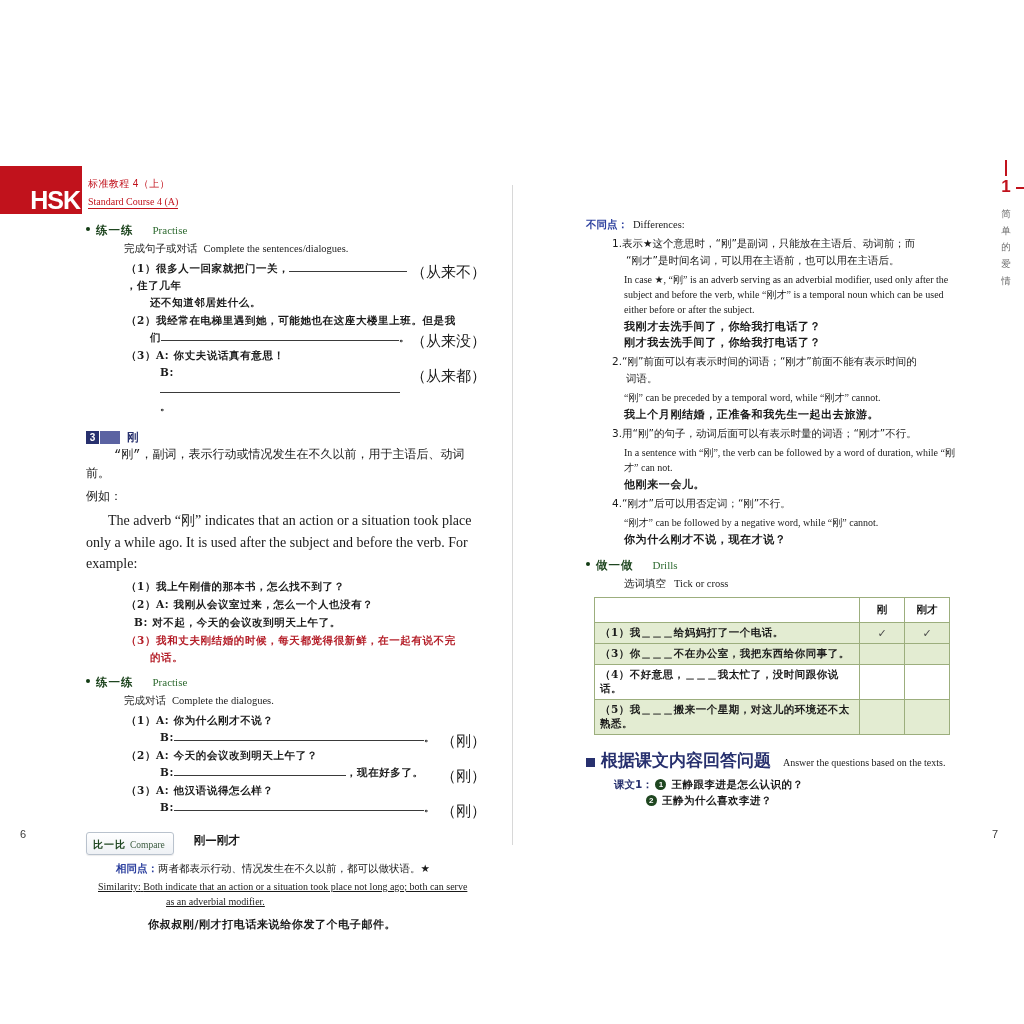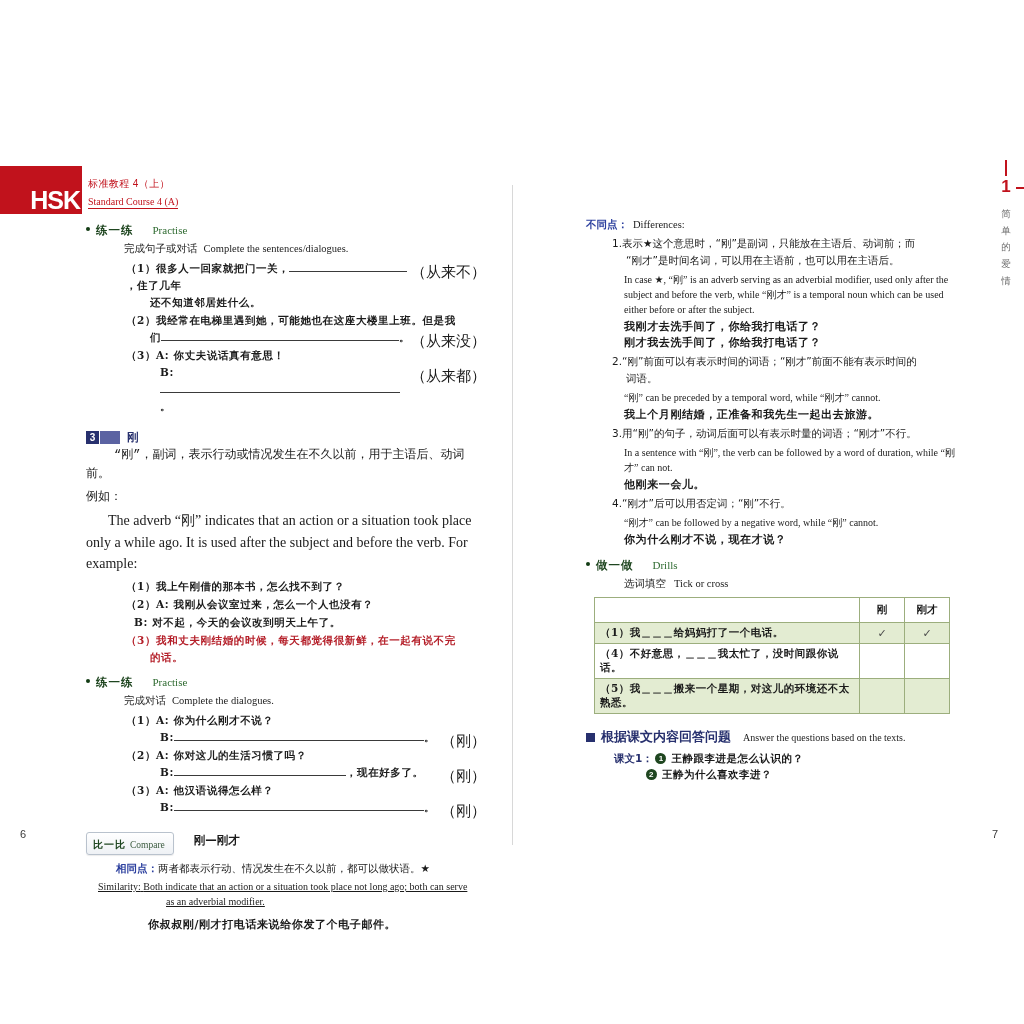--- a/index.html
+++ b/index.html
@@ -103,21 +103,21 @@
   table.tick th{background:#ffffff;font-family:"DejaVu Sans", sans-serif;font-weight:bold;font-size:10.5px;text-align:center;width:34px;}
   table.tick td.q{font-family:"DejaVu Serif", serif;font-weight:bold;letter-spacing:.5px;}
   table.tick td.m{text-align:center;width:34px;font-size:11px;color:#4a4a4a;}
   table.tick tr.shade td{background:#e3ecd2;}
   table.tick tr.plain td{background:#ffffff;}
   table.tick tr.hdr th,table.tick tr.hdr td{background:#ffffff;height:18px;}
 
   
   .sq-head{margin-top:14px;font-size:11px;}
   .sq-head .sq{display:inline-block;width:9px;height:9px;background:#27306e;margin-right:6px;vertical-align:-1px;}
-  .sq-head .c{font-family:"DejaVu Sans", sans-serif;font-weight:bold;color:#27306e;font-size:13px;}
+  .sq-head .c{font-family:"DejaVu Sans", sans-serif;font-weight:bold;color:#27306e;font-size:17px;}
   .sq-head .e{margin-left:12px;font-size:10px;color:#1b1b1b;}
   .tx-row{margin:6px 0 0 28px;font-size:10.5px;}
   .tx-row .lbl{font-family:"DejaVu Sans", sans-serif;color:#27306e;font-weight:bold;}
   .qline{margin:2px 0 0 60px;font-size:10.5px;font-family:"DejaVu Serif", serif;font-weight:bold;letter-spacing:.5px;}
   .qnum{display:inline-block;width:11px;height:11px;line-height:11px;border-radius:50%;
       background:#1f4620;color:#fff;font-family:"Liberation Sans", sans-serif;font-size:8px;font-weight:bold;
       text-align:center;margin-right:5px;vertical-align:1px;}
 
   
   .folio{position:absolute;top:828px;font-family:"Liberation Sans", sans-serif;font-size:11px;color:#3a3a3a;}
@@ -215,21 +215,21 @@
 
     <div class="item">
       <span class="hz">（1）</span><span class="hz">A: 你为什么刚才不说？</span>
       <div style="margin-left:34px">
         <span class="tagr cn">（刚）</span>
         <span class="hz">B:</span><span class="blank" style="width:250px"></span><span class="hz">。</span>
       </div>
     </div>
 
     <div class="item">
-      <span class="hz">（2）</span><span class="hz">A: 你对这儿的生活习惯了吗？</span>
+      <span class="hz">（2）</span><span class="hz">A: 今天的会议改到明天上午了？</span>
       <div style="margin-left:34px">
         <span class="tagr cn">（刚）</span>
         <span class="hz">B:</span><span class="blank" style="width:172px"></span><span class="hz">，现在好多了。</span>
       </div>
     </div>
 
     <div class="item">
       <span class="hz">（3）</span><span class="hz">A: 他汉语说得怎么样？</span>
       <div style="margin-left:34px">
         <span class="tagr cn">（刚）</span>
@@ -302,20 +302,25 @@
           <tr class="hdr">
         <td></td>
         <th>刚</th>
         <th>刚才</th>
       </tr>
       <tr class="shade">
         <td class="q">（1）我＿＿＿给妈妈打了一个电话。</td>
         <td class="m">✓</td>
         <td class="m">✓</td>
       </tr>
+      <tr class="shade">
+        <td class="q">（3）你＿＿＿不在办公室，我把东西给你同事了。</td>
+        <td class="m"></td>
+        <td class="m"></td>
+      </tr>
       <tr class="plain">
         <td class="q">（4）不好意思，＿＿＿我太忙了，没时间跟你说话。</td>
         <td class="m"></td>
         <td class="m"></td>
       </tr>
       <tr class="shade">
         <td class="q">（5）我＿＿＿搬来一个星期，对这儿的环境还不太熟悉。</td>
         <td class="m"></td>
         <td class="m"></td>
       </tr>

